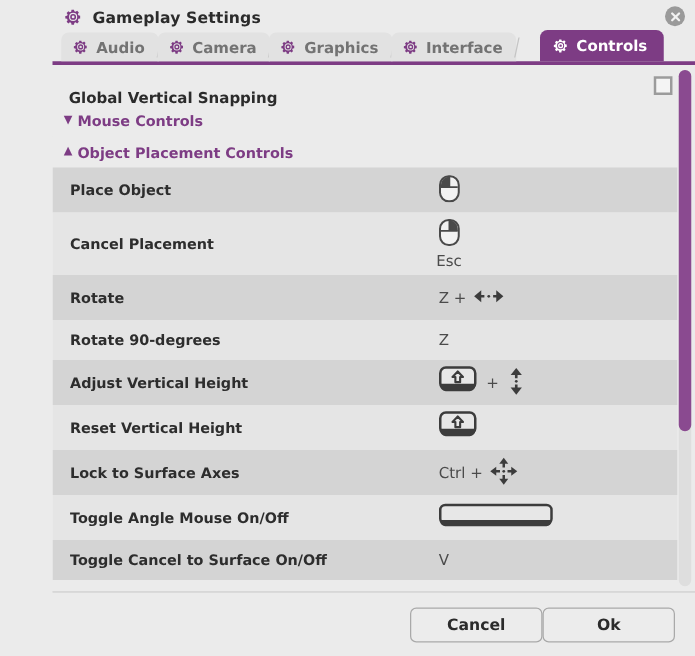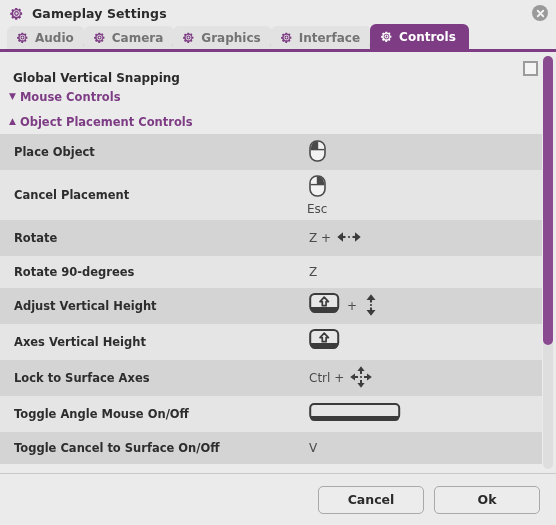--- a/index.html
+++ b/index.html
@@ -6,21 +6,21 @@
   html, body {
     width: 556px; height: 525px;
     font-family: "DejaVu Sans", "Liberation Sans", sans-serif;
     background: #ebebeb;
     overflow: hidden;
   }
   .window {
     position: relative;
     width: 556px; height: 525px;
     background: #ebebeb;
-    display: flex; flex-direction: column;
+    display: flex; flex-direction: column; padding-left: 42px;
   }
 
   
   .titlebar {
     position: relative;
     height: 26px;
     background: #ebebeb;
     display: flex; align-items: center;
     padding-left: 9px;
     flex: 0 0 26px;
@@ -70,20 +70,21 @@
     transform: skewX(-12deg);
   }
   .tab:last-child::after { display: none; }
   .tab .tgear { width: 13px; height: 13px; flex: 0 0 13px; margin-right: 6px; }
   .tab.active {
     background: #7d3c84;
     color: #ffffff;
     height: 25px;
     z-index: 3;
     padding: 0 13px 0 10px;
+    margin-left: 20px;
   }
   .tab.active::after { display: none; }
   .tab-label { line-height: 1; }
 
   
   .content-wrap {
     position: relative;
     flex: 1 1 auto;
     background: #ebebeb;
     overflow: hidden;
@@ -164,21 +165,21 @@
     border-radius: 5px;
     cursor: pointer;
   }
 
   
   .footer {
     flex: 0 0 52px;
     background: #ebebeb;
     border-top: 1px solid #c9c9c9;
     display: flex; align-items: center; justify-content: flex-end;
-    padding-right: 16px; gap: 10px;
+    padding-right: 16px; 
   }
   .btn {
     min-width: 106px; height: 28px;
     border: 1px solid #a9a9a9;
     border-radius: 5px;
     background: #ececec;
     font-size: 12.5px; font-weight: bold;
     color: #2b2b2b;
     display: flex; align-items: center; justify-content: center;
     cursor: pointer;
@@ -341,21 +342,21 @@
                 <path d="M2.5 17 L7 22.7 L11.5 17 Z" fill="#3c3c3c"></path>
                 <line x1="7" y1="6" x2="7" y2="9.5" stroke="#3c3c3c" stroke-width="2.1"></line>
                 <line x1="7" y1="14.5" x2="7" y2="18" stroke="#3c3c3c" stroke-width="2.1"></line>
                 <circle cx="7" cy="12" r="1.1" fill="#3c3c3c"></circle>
               </svg>
             </span>
           </span>
         </div>
 
         <div class="row" style="height:36px">
-          <span class="name">Axes Vertical Height</span>
+          <span class="name">Reset Vertical Height</span>
           <span class="bind">
             <span class="glyph">
               <svg width="31" height="25" viewBox="0 0 31 25">
                 <rect x="1.2" y="2" width="28" height="17" rx="4.5" fill="#e7e7e7" stroke="#3c3c3c" stroke-width="2"></rect>
                 <path d="M1.2 15 h28 v1.5 a4.5 4.5 0 0 1 -4.5 4.5 h-19 a4.5 4.5 0 0 1 -4.5 -4.5 Z" fill="#3c3c3c"></path>
                 <path d="M15.2 5.2 L19.4 9.6 h-2.3 v4.1 h-3.8 v-4.1 h-2.3 Z" fill="none" stroke="#3c3c3c" stroke-width="1.7" stroke-linejoin="round"></path>
               </svg>
             </span>
           </span>
         </div>

